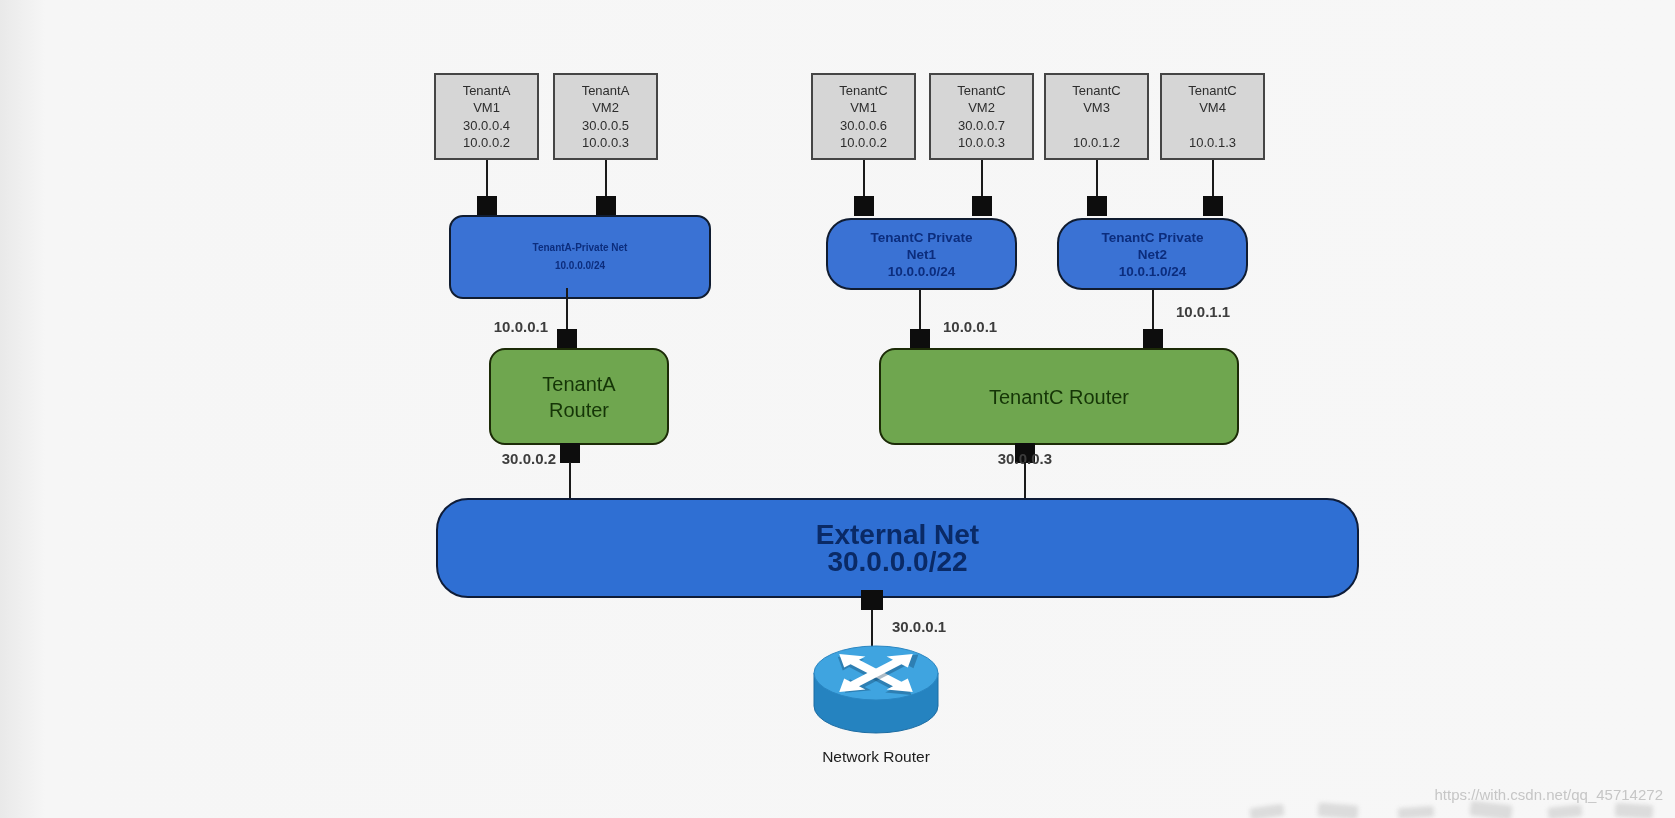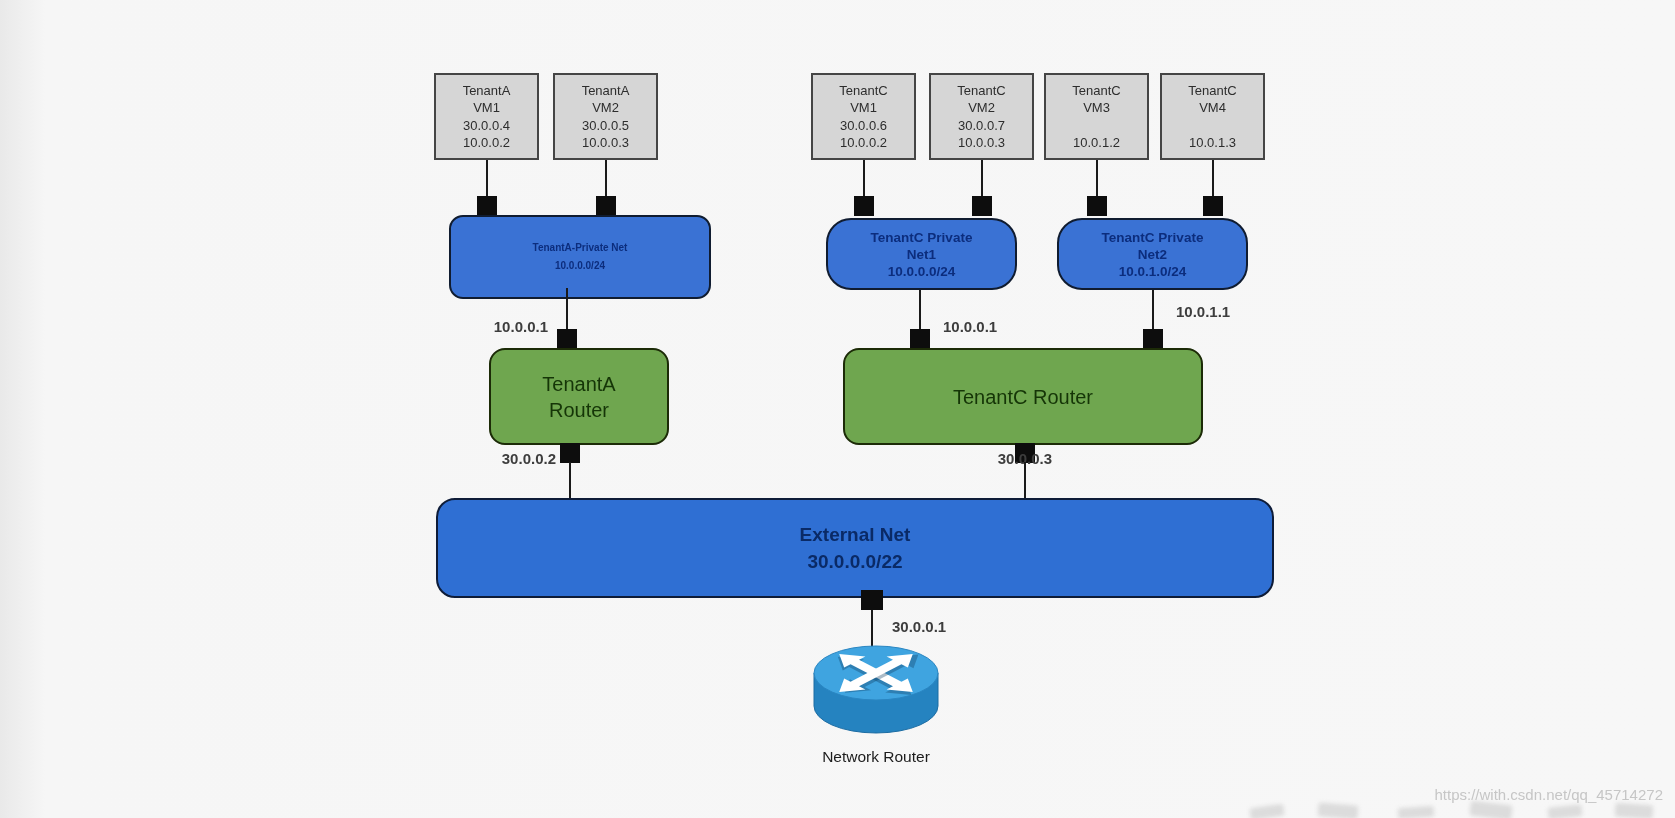--- a/index.html
+++ b/index.html
@@ -32,24 +32,24 @@
   .netA{left:437px;top:215px;width:262px;height:84px;font-size:10px;line-height:18px;margin-left:12px;}
   .netC{top:218px;width:191px;height:72px;font-size:13.5px;line-height:17px;border-radius:25px;}
   
   .router{top:348px;height:97px;background:#6fa64f;border:2.5px solid #1c2b07;
     box-sizing:border-box;border-radius:16px;display:flex;align-items:center;
     justify-content:center;text-align:center;font-size:20px;line-height:26px;
     color:#153507;font-weight:500;}
   
   .ip{font-size:15px;font-weight:700;color:#3d3d3d;width:100px;}
   
-  .external{left:436px;top:498px;width:838px;height:100px;background:#2f6fd3;
-    border:2.5px solid #0e1c38;box-sizing:border-box;border-radius:19px;
+  .external{left:436px;top:498px;width:923px;height:100px;background:#2f6fd3;
+    border:2.5px solid #0e1c38;box-sizing:border-box;border-radius:32px;
     display:flex;align-items:center;justify-content:center;text-align:center;
-    font-size:19px;line-height:27px;color:#0a2a66;font-weight:700;}
+    font-size:28px;line-height:27px;color:#0a2a66;font-weight:700;}
   .caption{left:776px;top:748px;width:200px;text-align:center;
     font-size:15.5px;color:#1c1c1c;font-weight:500;}
   .watermark{right:12px;top:786px;font-size:15px;color:#c6c6c6;font-weight:500;}
   .smudge{background:#dcdcdc;filter:blur(2px);border-radius:3px;}
 </style>
 </head>
 <body>
 
 <div id="canvas">
 
@@ -109,21 +109,21 @@
   <div class="abs plug" style="left:557px;top:329px;"></div>
   <div class="abs plug" style="left:910px;top:329px;"></div>
   <div class="abs plug" style="left:1143px;top:329px;"></div>
 
   <div class="abs ip" style="left:448px;top:318px;text-align:right;">10.0.0.1</div>
   <div class="abs ip" style="left:943px;top:318px;">10.0.0.1</div>
   <div class="abs ip" style="left:1176px;top:303px;">10.0.1.1</div>
 
   <div class="abs router pre" style="left:489px;width:180px;">TenantA
 Router</div>
-  <div class="abs router pre" style="left:843px;width:360px;">TenantC Router</div>
+  <div class="abs router pre" style="left:879px;width:360px;">TenantC Router</div>
 
   <div class="abs plug" style="left:560px;top:443px;"></div>
   <div class="abs plug" style="left:1015px;top:443px;"></div>
 
   <div class="abs ip" style="left:456px;top:450px;text-align:right;">30.0.0.2</div>
   <div class="abs ip" style="left:952px;top:450px;text-align:right;">30.0.0.3</div>
 
   <div class="abs vline" style="left:569px;top:462px;height:38px;"></div>
   <div class="abs vline" style="left:1024px;top:462px;height:38px;"></div>
 

